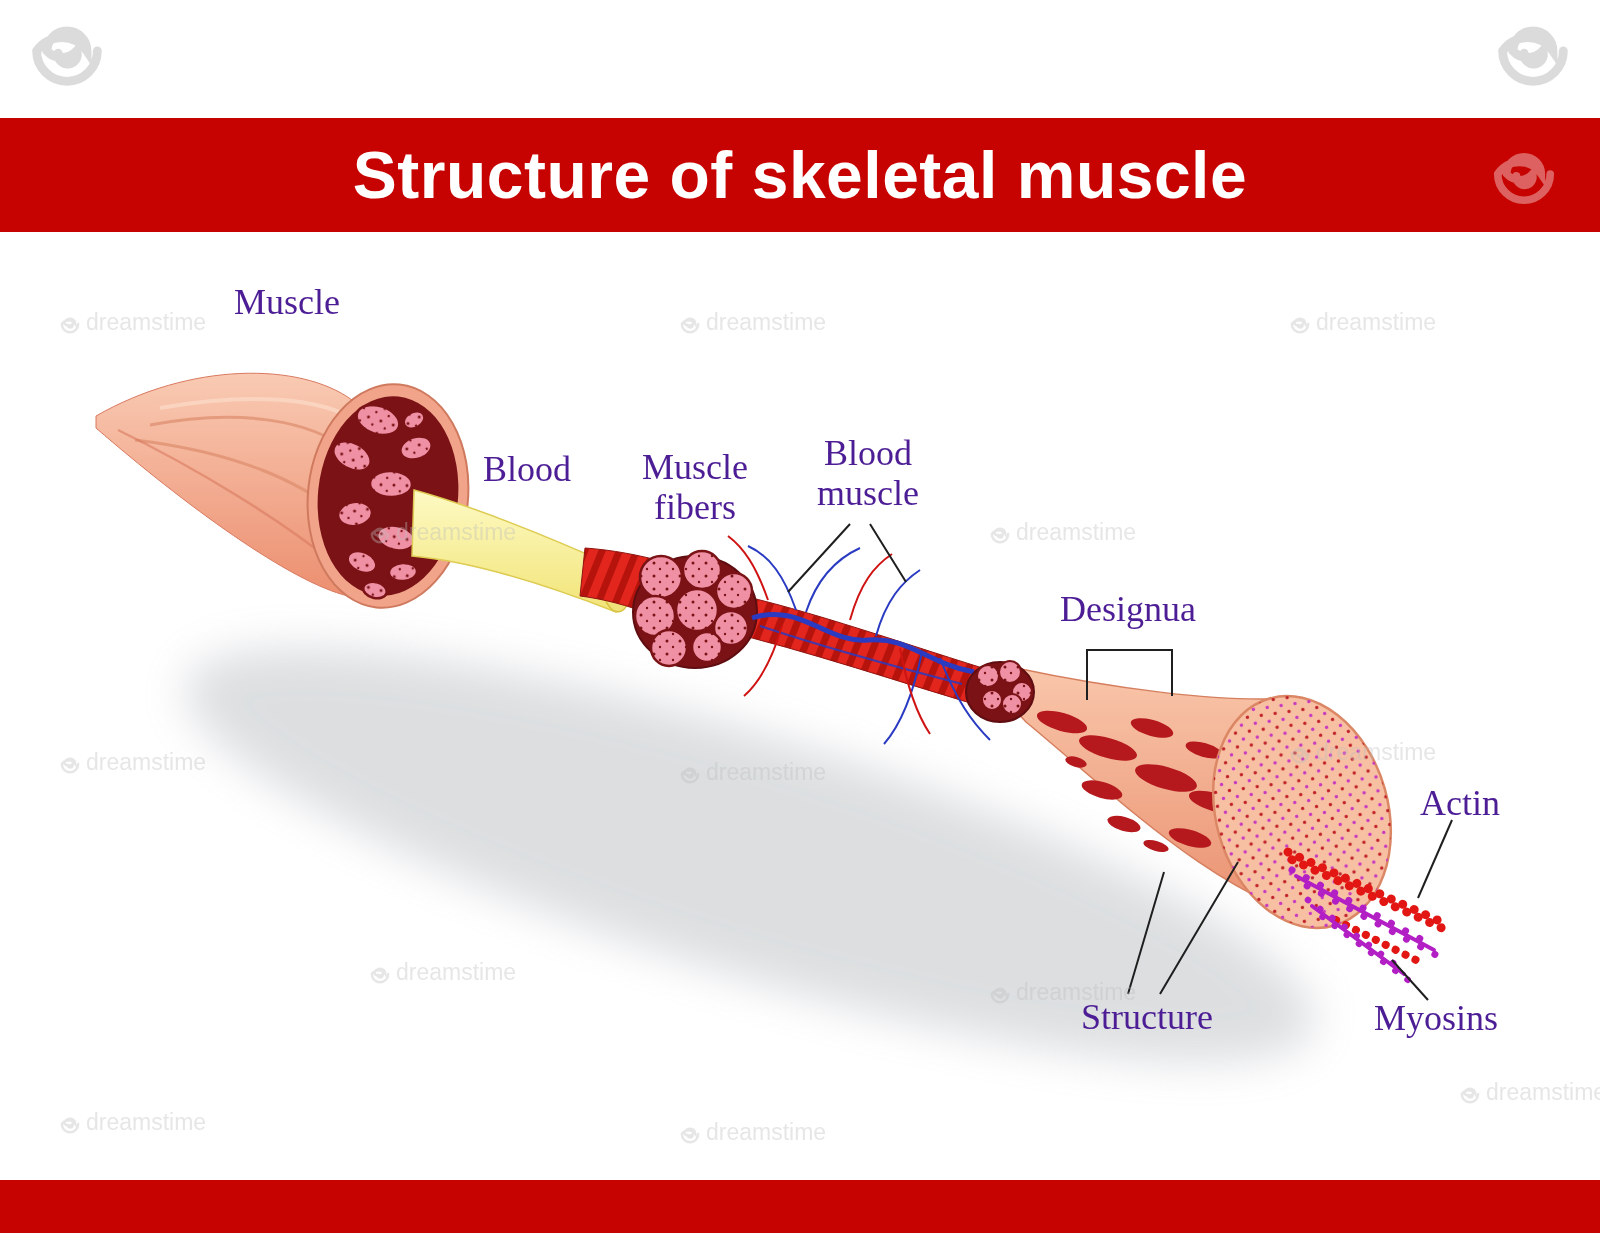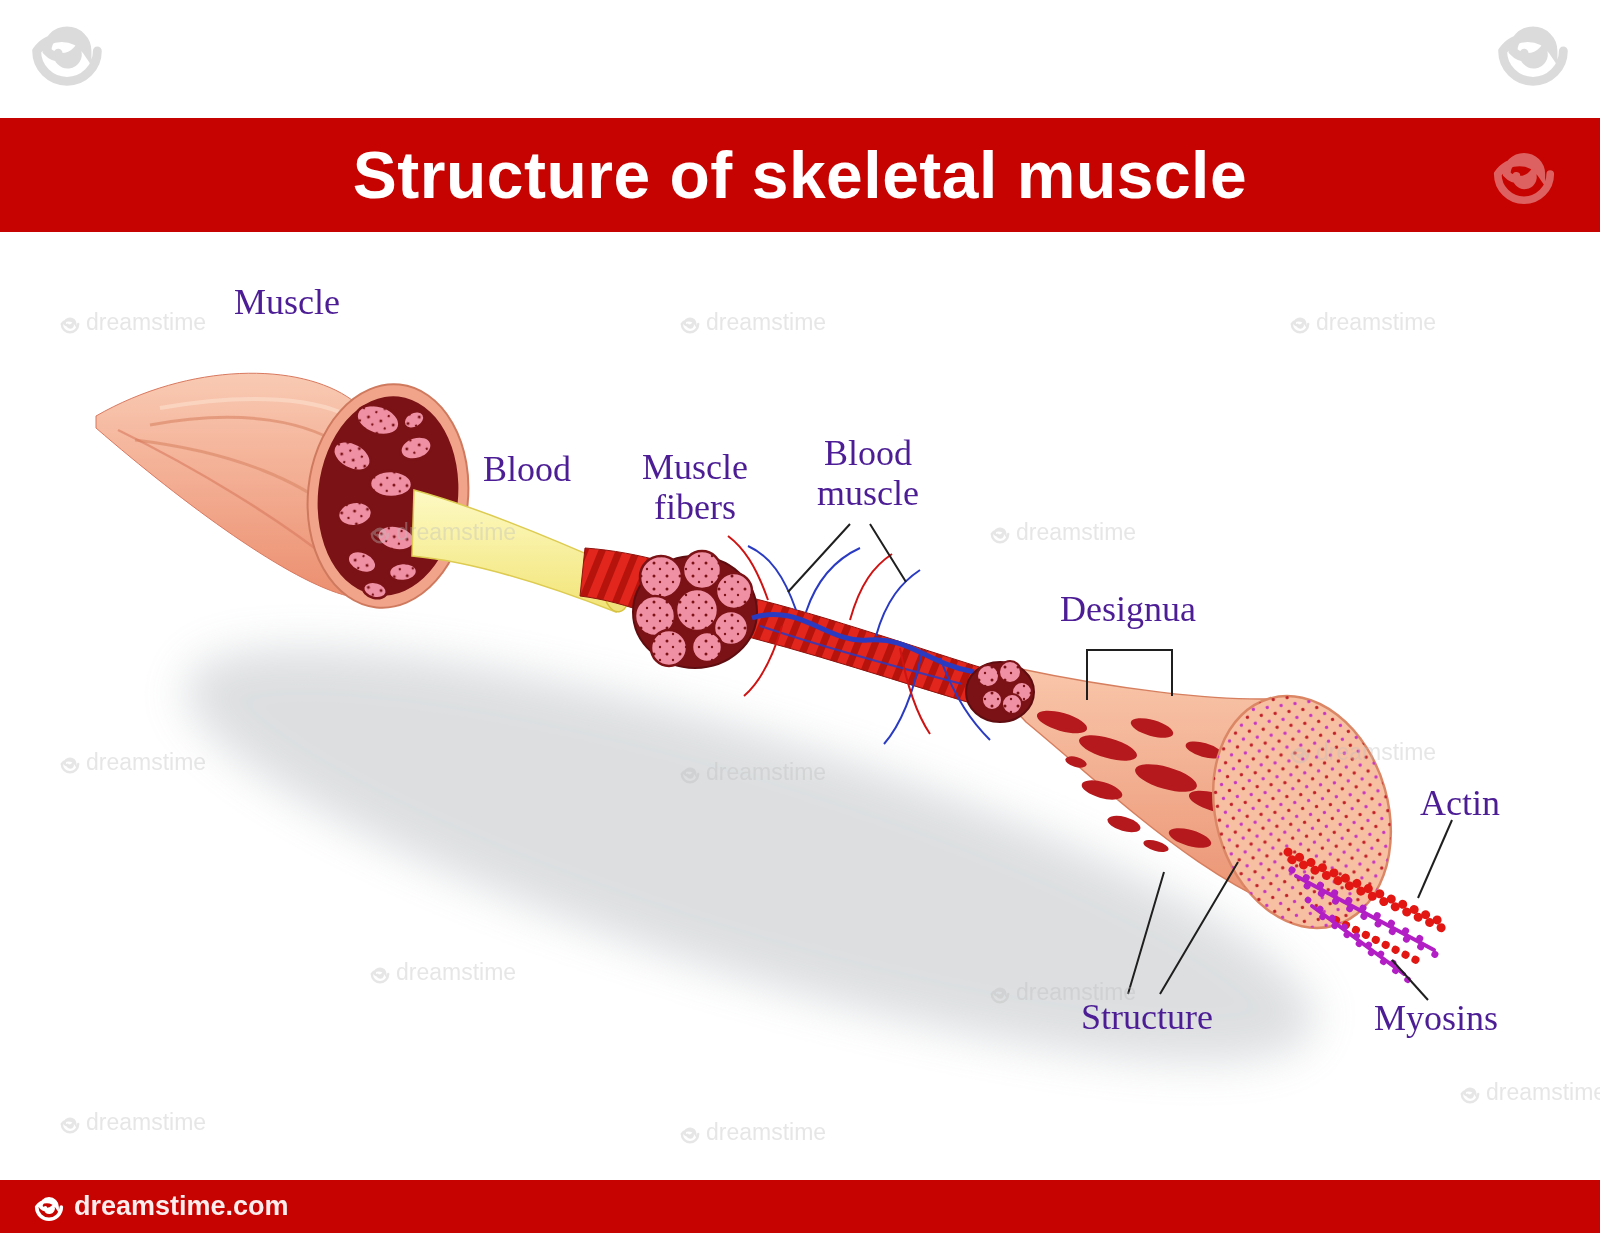--- a/index.html
+++ b/index.html
@@ -262,19 +262,13 @@
 <div class="label" style="left:868px;top:433px">
   <div>Blood</div>
   <div>muscle</div>
 </div>
 <div class="label" style="left:1128px;top:589px">Designua</div>
 <div class="label" style="left:1460px;top:783px">Actin</div>
 <div class="label" style="left:1147px;top:997px">Structure</div>
 <div class="label" style="left:1436px;top:998px">Myosins</div>
 
 <footer class="bottombar">
-  <div class="site">
-    <svg width="30" height="30">
-        <use href="#swirl" width="30" height="30" style="color:#ffffff"></use>
-      </svg>
-    <span>dreamstime.com</span>
-  </div>
 </footer>
 
 </body></html>

